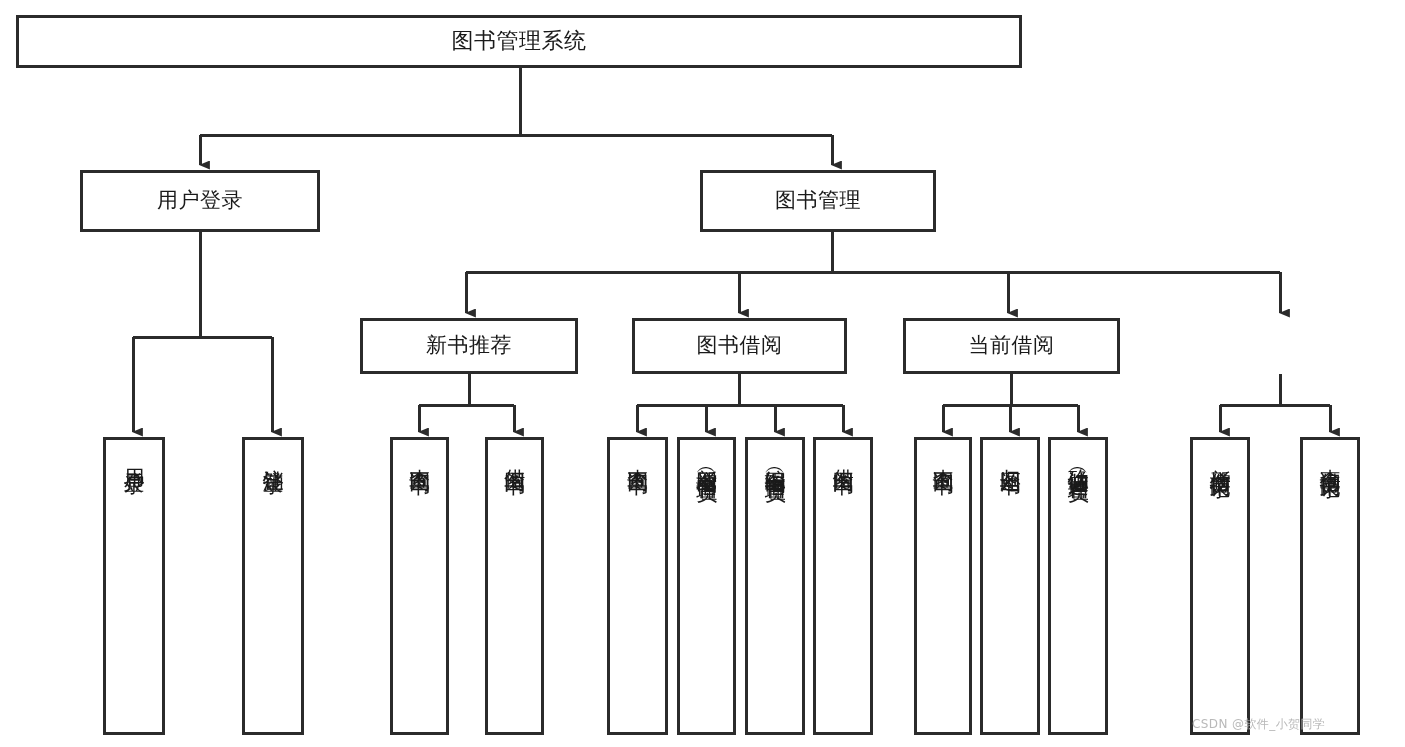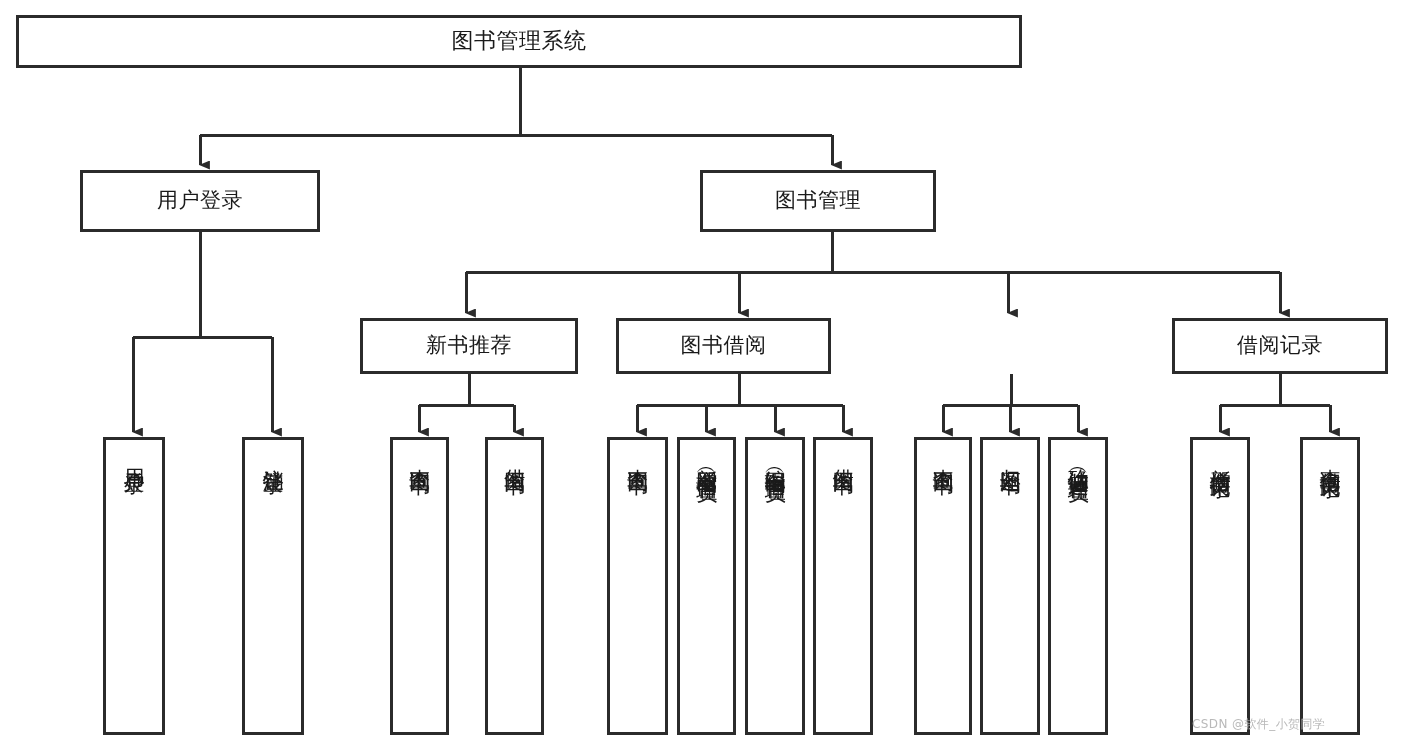--- a/index.html
+++ b/index.html
@@ -130,25 +130,25 @@
   <div class="node lvl2" style="left:80px; top:170px; width:240px; height:62px;">
     <span class="label">用户登录</span>
   </div>
   <div class="node lvl2" style="left:700px; top:170px; width:236px; height:62px;">
     <span class="label">图书管理</span>
   </div>
 
   <div class="node lvl3" style="left:360px; top:318px; width:218px; height:56px;">
     <span class="label">新书推荐</span>
   </div>
-  <div class="node lvl3" style="left:616px; top:318px; width:215px; height:56px;">
+  <div class="node lvl3" style="left:632px; top:318px; width:215px; height:56px;">
     <span class="label">图书借阅</span>
   </div>
-  <div class="node lvl3" style="left:1172px; top:318px; width:216px; height:56px;">
-    <span class="label">借阅记录</span>
+  <div class="node lvl3" style="left:903px; top:318px; width:217px; height:56px;">
+    <span class="label">当前借阅</span>
   </div>
 
   <div class="node leaf" style="left:103px; top:437px; width:62px; height:298px;">
     <span class="label">用户登录</span>
   </div>
   <div class="node leaf" style="left:242px; top:437px; width:62px; height:298px;">
     <span class="label">注销登录</span>
   </div>
   <div class="node leaf" style="left:390px; top:437px; width:59px; height:298px;">
     <span class="label">查询图书</span>

